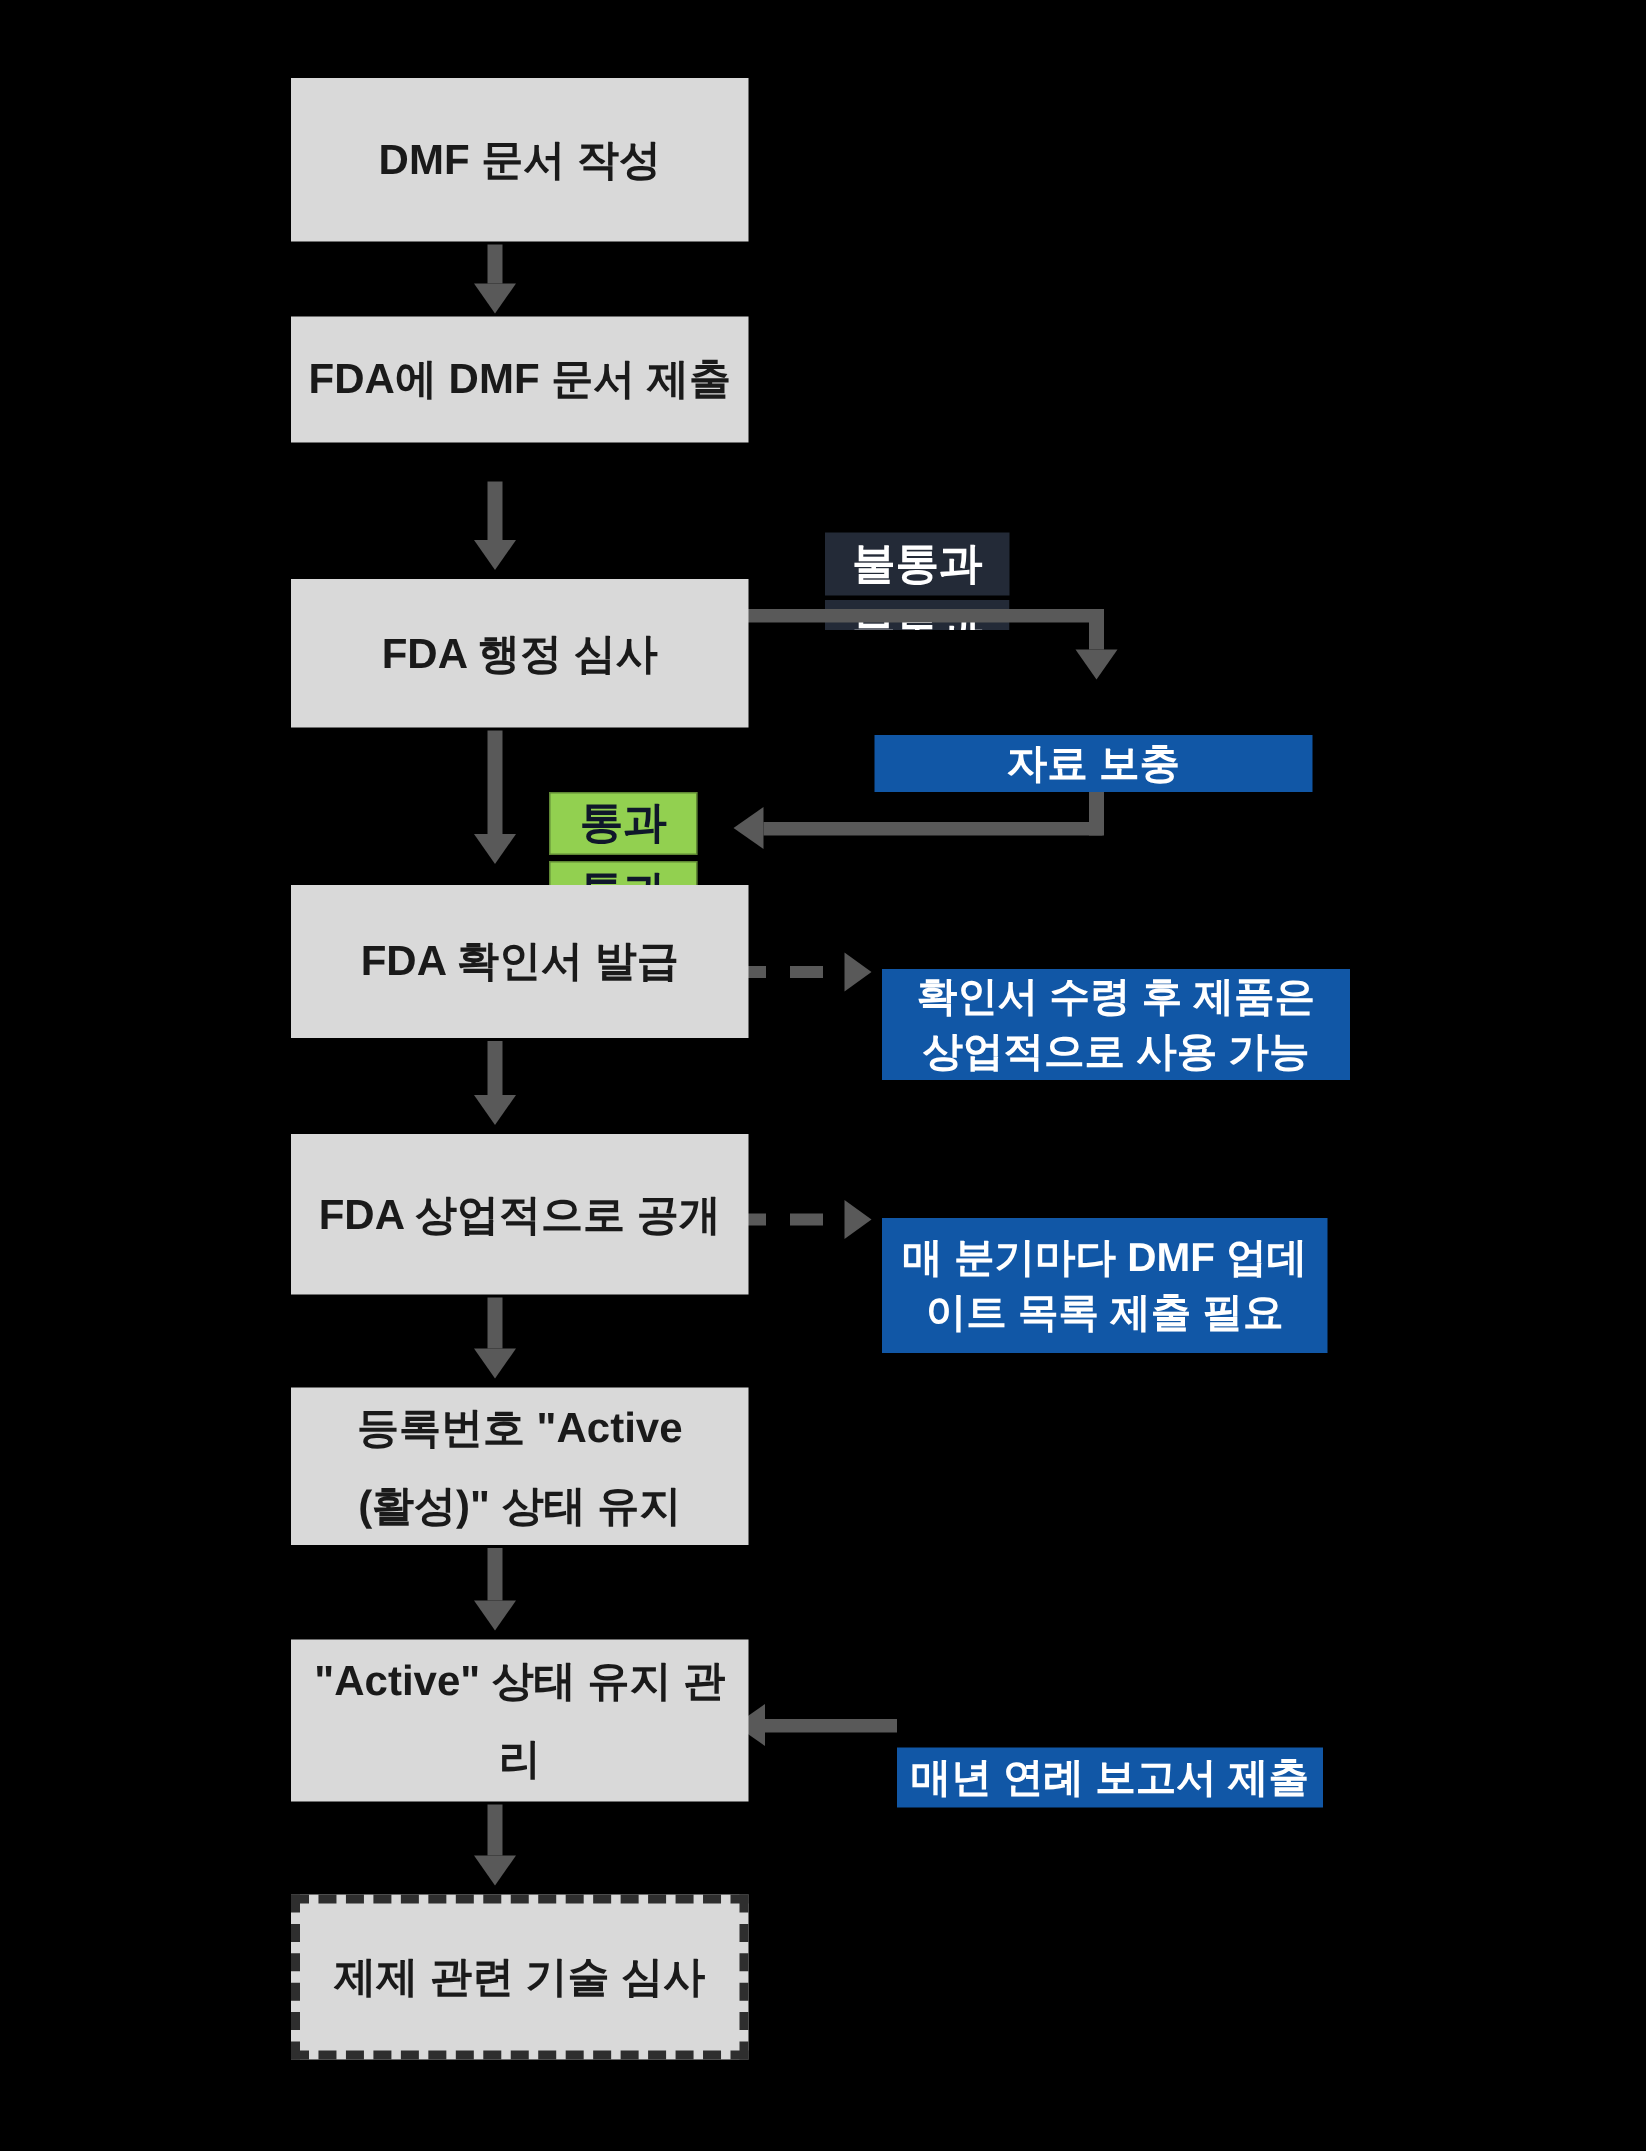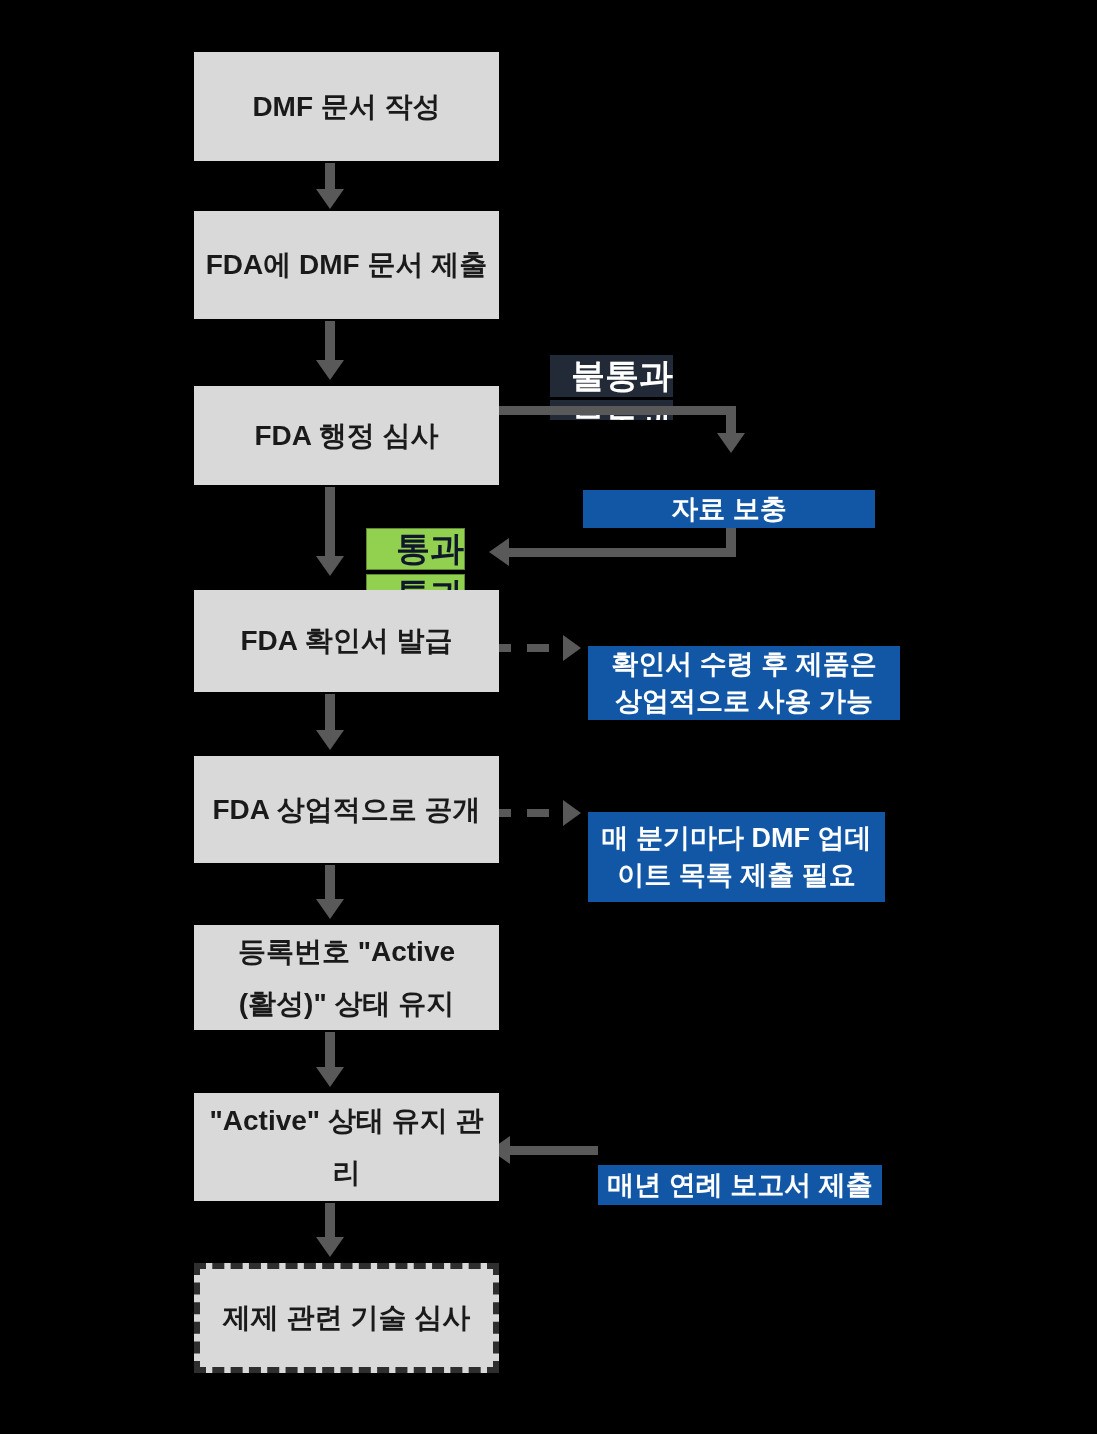--- a/index.html
+++ b/index.html
@@ -5,22 +5,22 @@
   html,body{margin:0;padding:0;background:#000;}
   .canvas{position:relative;width:1097px;height:1434px;background:#000;overflow:hidden;
           font-family:"Liberation Sans",sans-serif;}
   
   .box{position:absolute;left:178px;width:305px;background:#D9D9D9;color:#1A1A1A;
        display:flex;flex-direction:column;align-items:center;justify-content:center;
        font-size:28px;font-weight:800;text-align:center;z-index:3;line-height:52px;margin-left:16px;}
   .box .ln{display:block;}
   .box.dashed{border:6px dashed #2E2E2E;box-sizing:border-box;}
   
-  .badge{position:absolute;display:flex;align-items:center;justify-content:flex-end;
-         font-size:34px;font-weight:800;z-index:1;}
+  .badge{position:absolute;display:flex;align-items:center;justify-content:center;
+         font-size:29px;font-weight:800;z-index:1;}
   .badge.dark{background:#232A37;color:#FFFFFF;}
   .badge.green{background:#92D050;color:#0f172a;border:1px solid rgba(0,0,0,0.35);box-sizing:border-box;}
   .clip{position:absolute;overflow:hidden;z-index:1;}
   .clip .badge{position:absolute;left:0;top:0;}
   
   .note{position:absolute;background:#1157A6;color:#FFFFFF;display:flex;flex-direction:column;
         align-items:center;justify-content:center;font-size:27px;font-weight:800;
         text-align:center;line-height:37px;z-index:3;margin-top:35px;}
   
   .vline{position:absolute;width:10px;background:#595959;z-index:2;}
@@ -35,21 +35,21 @@
     border-top:13px solid transparent;border-bottom:13px solid transparent;border-left:18px solid #595959;}
 </style>
 </head>
 <body>
 
 <div class="canvas">
 
   <div class="box" style="top:52px;height:109px">
     <span class="ln">DMF 문서 작성</span>
   </div>
-  <div class="box" style="top:211px;height:108px">
+  <div class="box" style="top:211px;height:84px">
     <span class="ln">FDA에 DMF 문서 제출</span>
   </div>
   <div class="box" style="top:386px;height:99px">
     <span class="ln">FDA 행정 심사</span>
   </div>
   <div class="box" style="top:590px;height:102px">
     <span class="ln">FDA 확인서 발급</span>
   </div>
   <div class="box" style="top:756px;height:107px">
     <span class="ln">FDA 상업적으로 공개</span>

